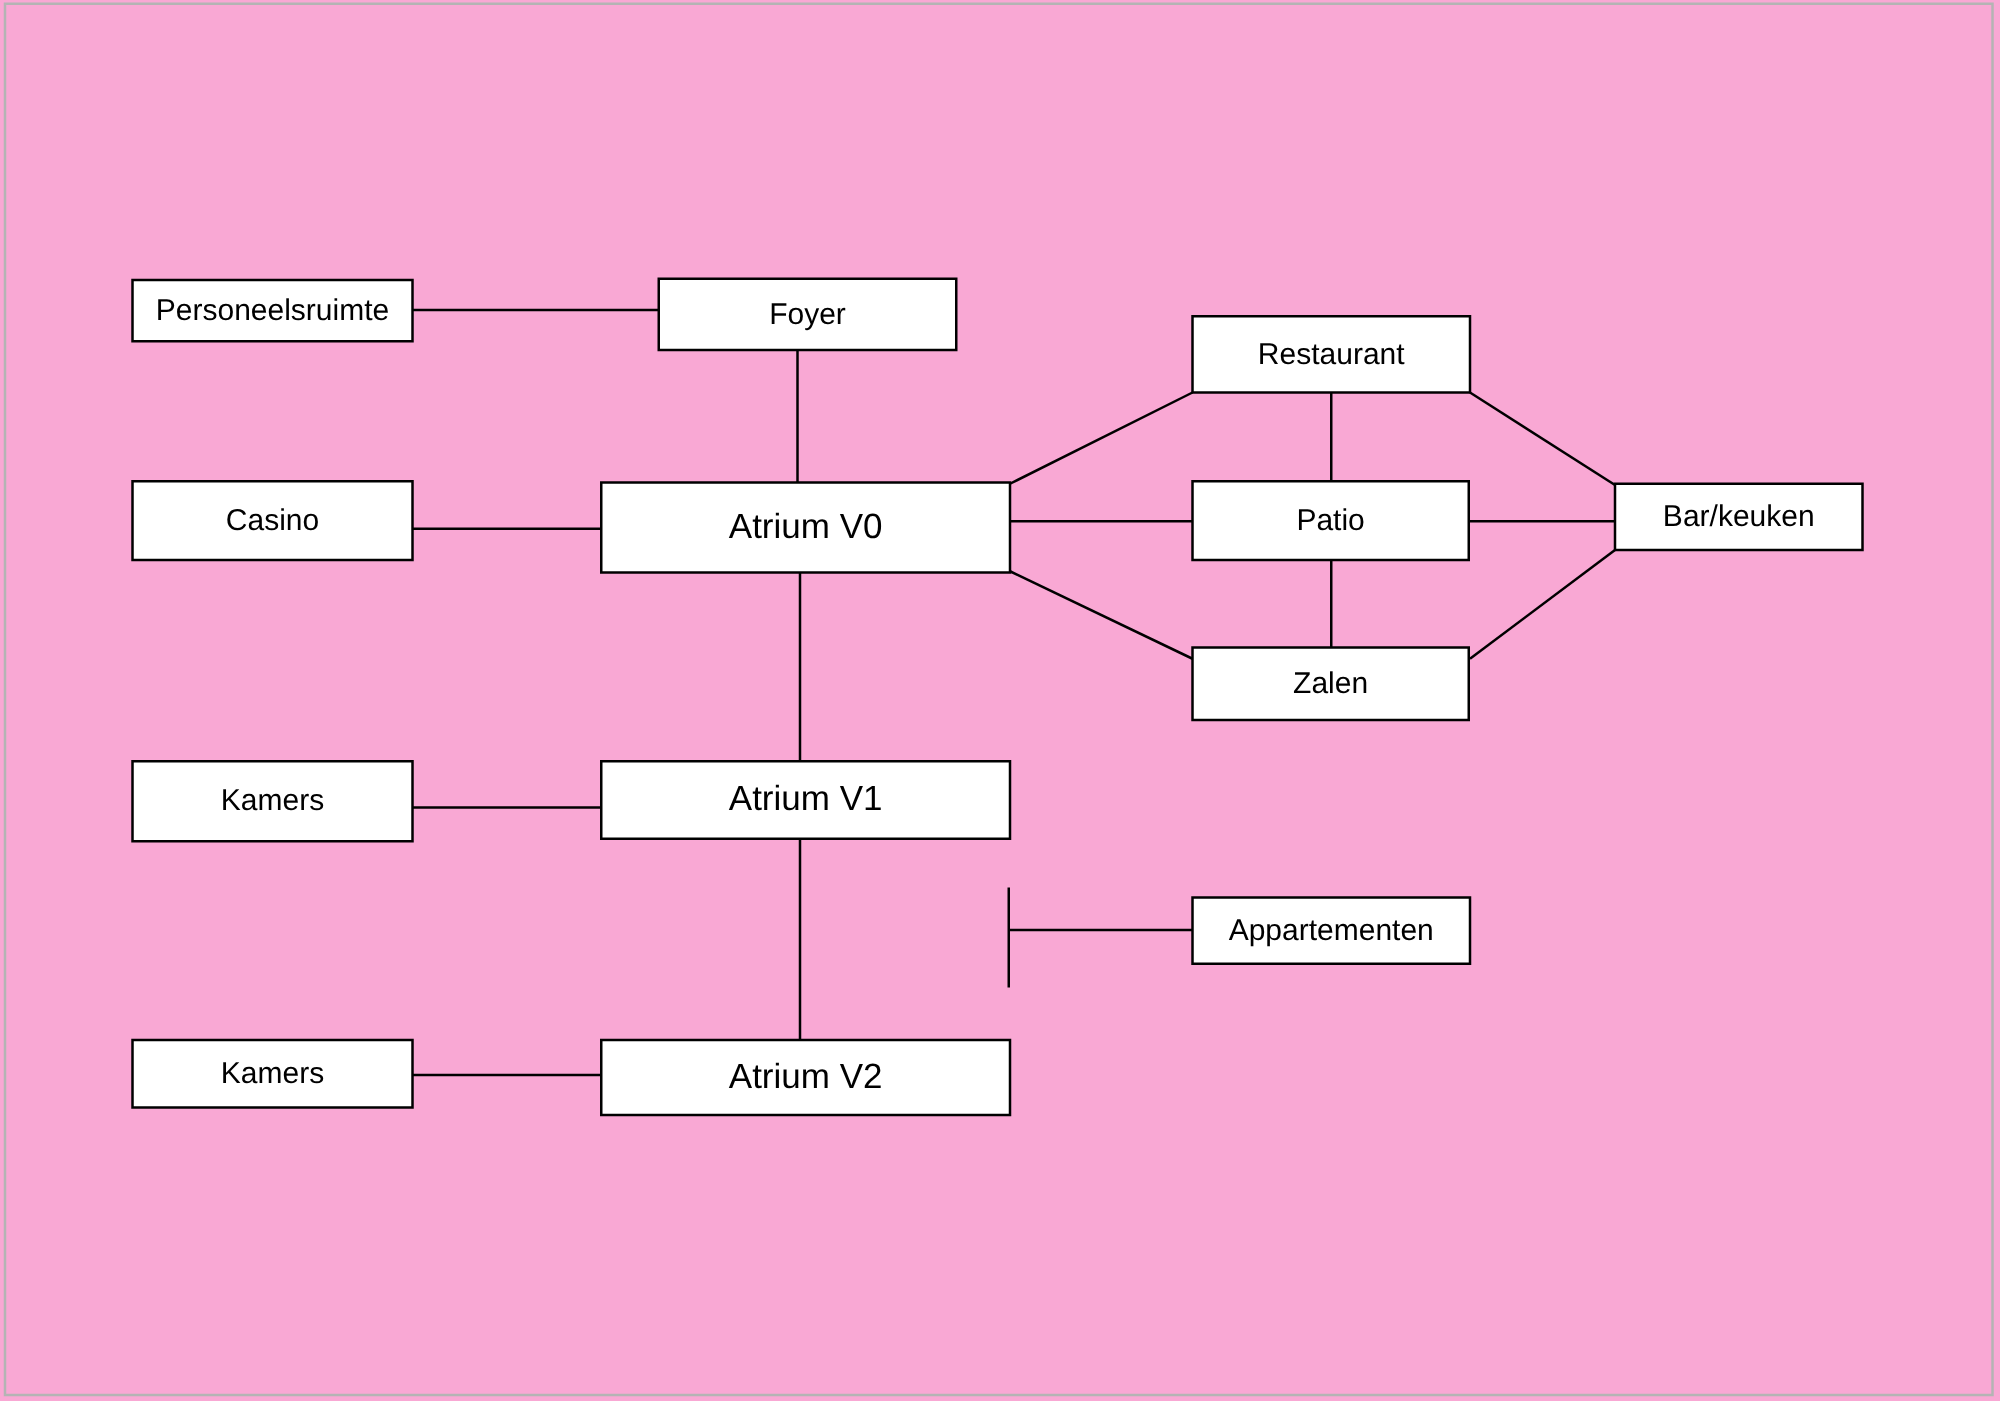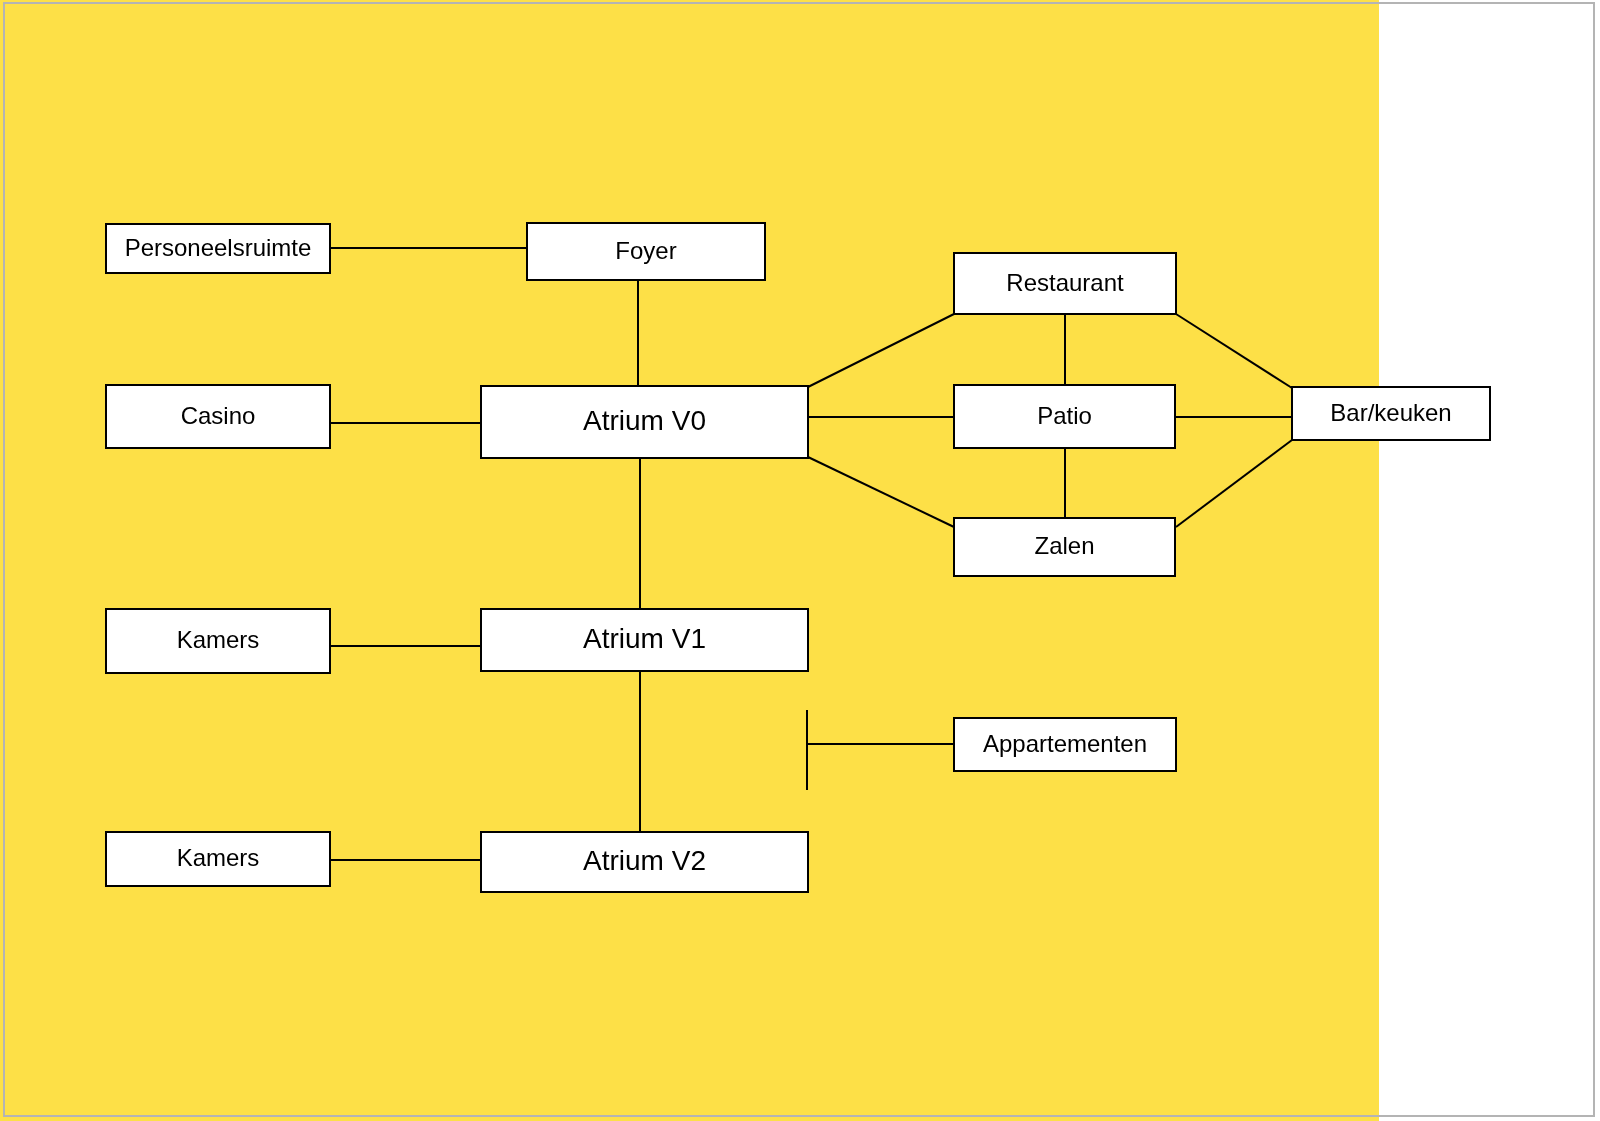--- a/index.html
+++ b/index.html
@@ -9,23 +9,23 @@
     background: #ffffff;
   }
   body {
     width: 1600px;
     height: 1121px;
     font-family: "Liberation Sans", sans-serif;
     overflow: hidden;
   }
   #page {
     position: relative;
-    width: 1379px;
+    width: 1600px;
     height: 1121px;
-    background: #fde047;
+    background: #f9a8d4;
     box-sizing: border-box;
     padding-left: 40px;
   }
   #page-border {
     position: absolute;
     left: 3px;
     top: 2px;
     width: 1592px;
     height: 1115px;
     border: 2px solid #b4b4b4;

